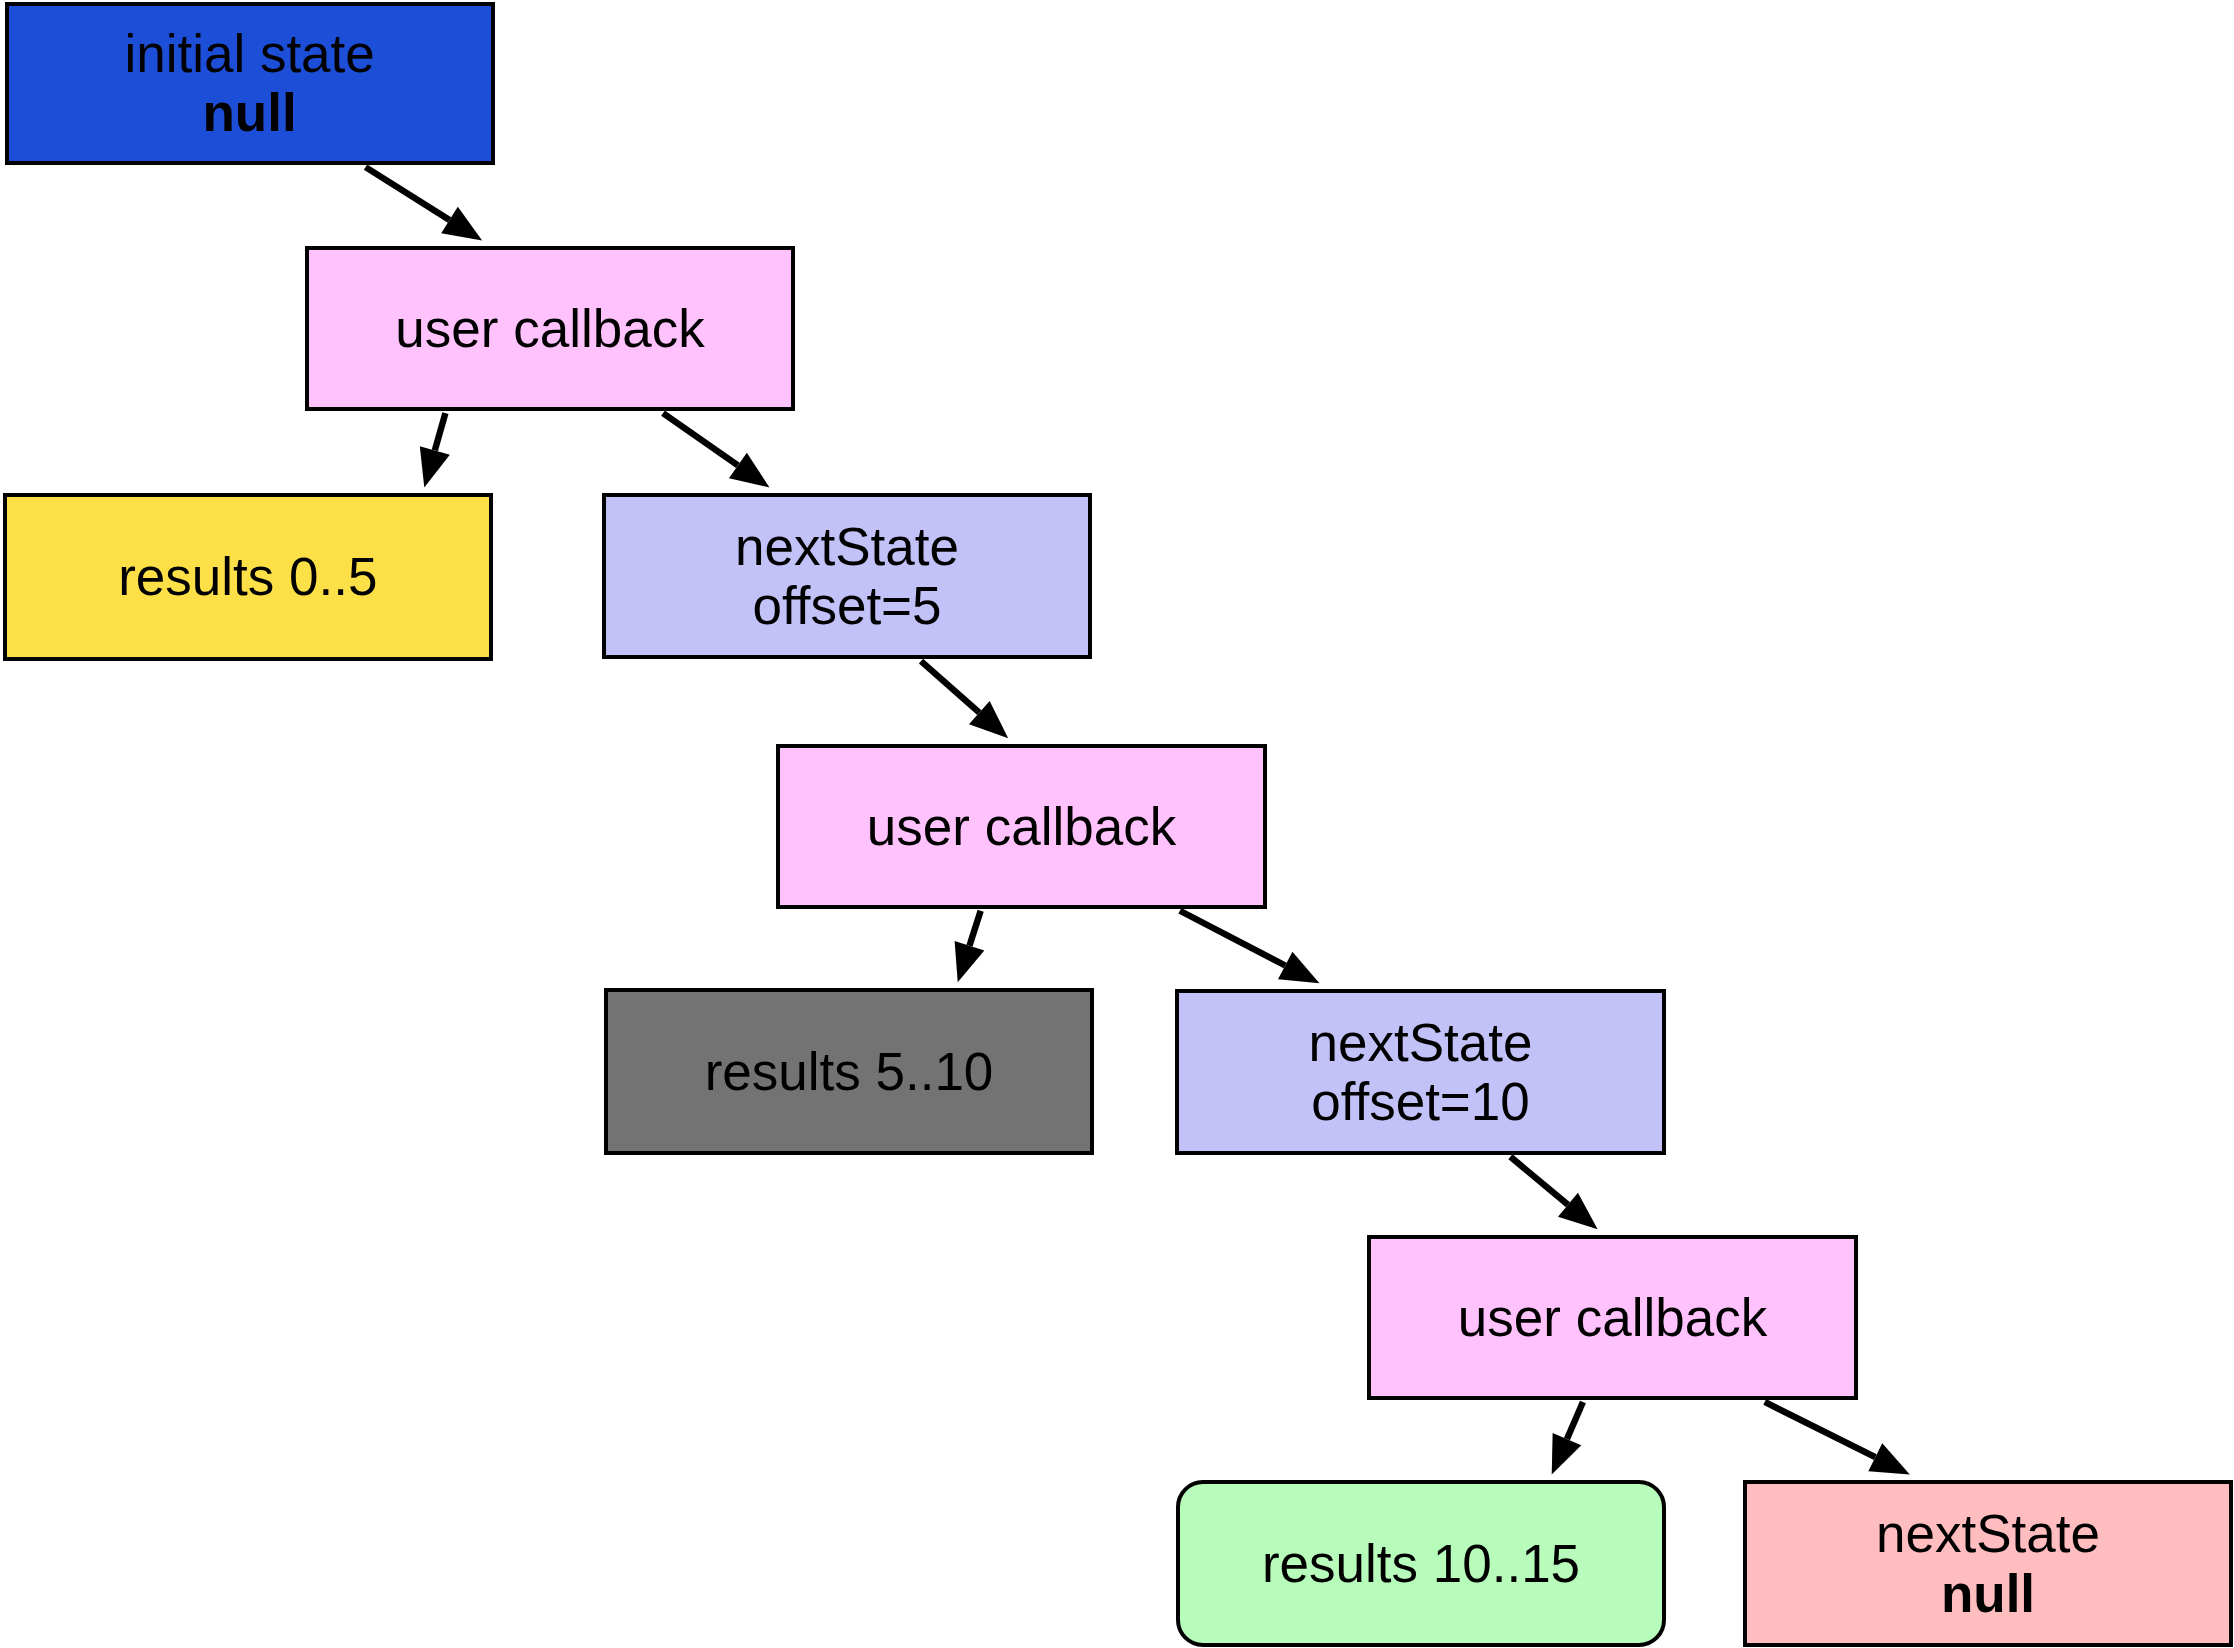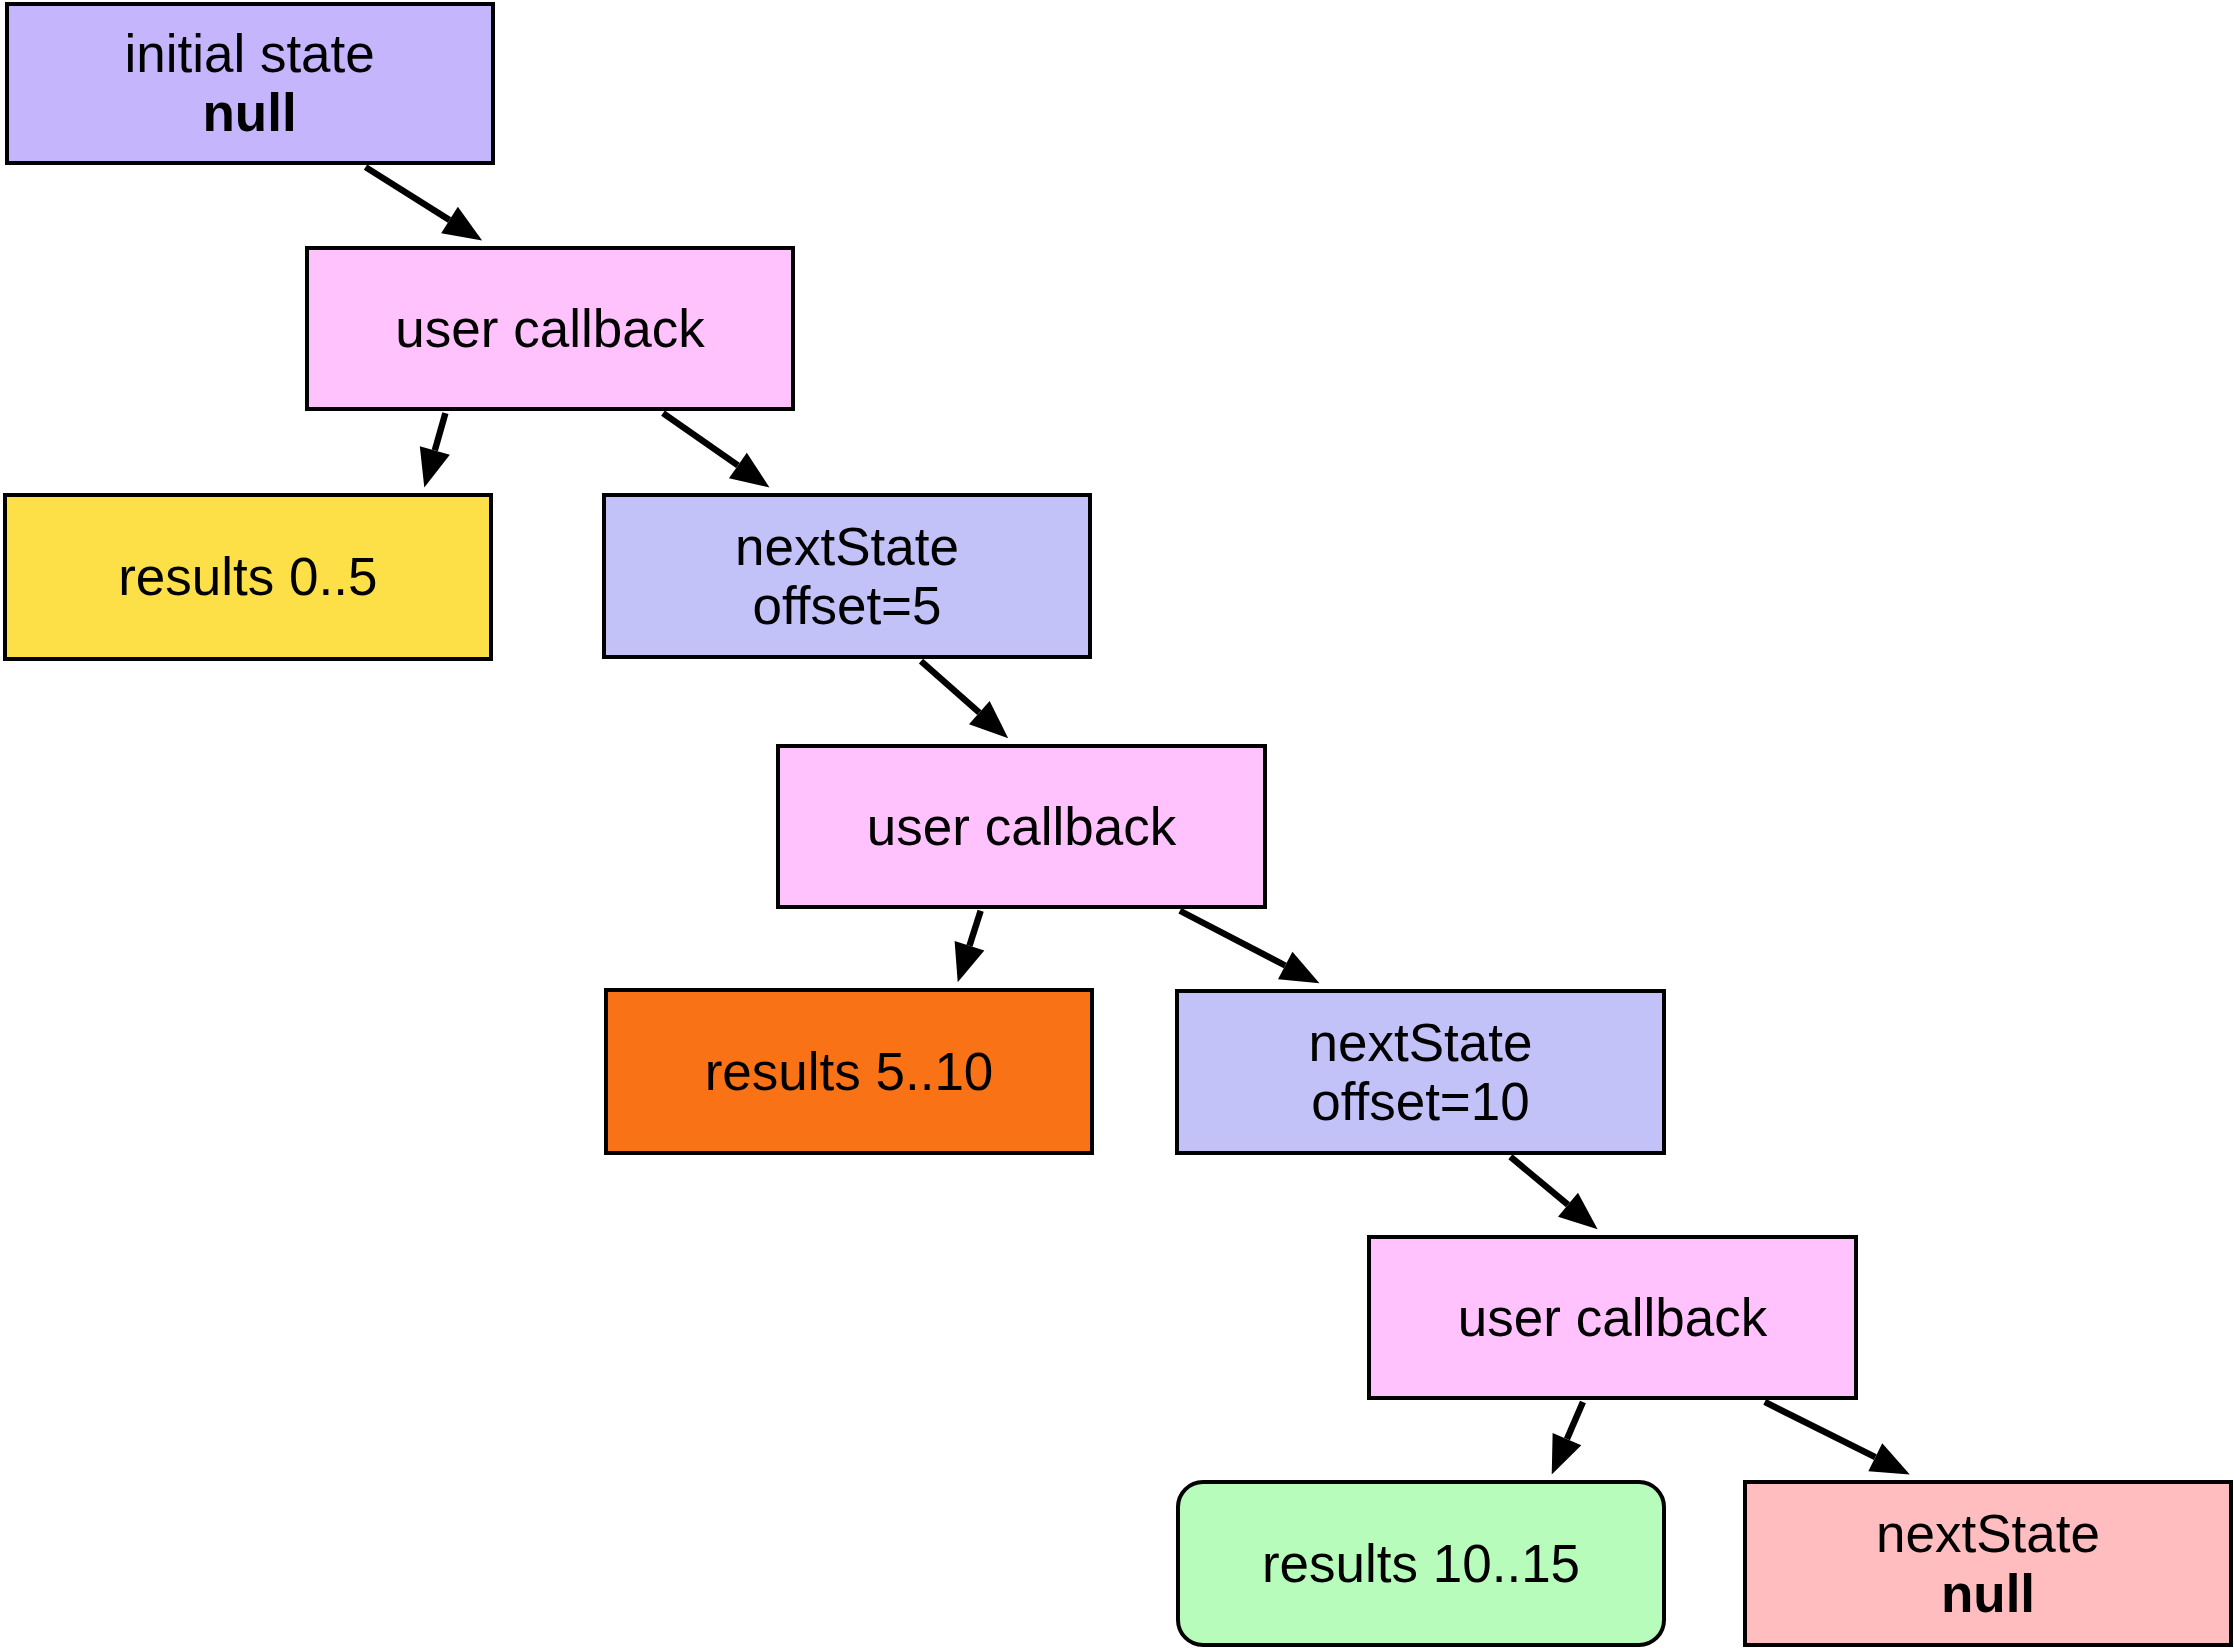--- a/index.html
+++ b/index.html
@@ -85,38 +85,38 @@
         <line x1="1724" y1="1527" x2="1706.6035287339414" y2="1567.4212126476066" stroke="#000000" stroke-width="7"></line>
         <polygon points="1690,1606 1690.9883052817822,1560.7007367314875 1722.2187521861006,1574.1416885637257" fill="#000000"></polygon>
       </g>
       <g>
         <line x1="1922" y1="1527" x2="2042.4340579780035" y2="1587.2170289890018" stroke="#000000" stroke-width="7"></line>
         <polygon points="2080,1606 2034.8314268545041,1602.4222912360003 2050.036689101503,1572.0117667420034" fill="#000000"></polygon>
       </g>
     </svg>
 
   <div id="node-layer">
-      <div class="node" style="left: 4.6px; top: 1.8px; width: 490px; height: 163px; background: #c4b5fd; border-color: rgb(0, 0, 0); text-align: right;">
+      <div class="node" style="left: 4.6px; top: 1.8px; width: 490px; height: 163px; background: #1d4ed8; border-color: rgb(0, 0, 0); text-align: right;">
         <span class="node-label-line">initial state</span>
         <span class="node-label-line line2-bold">null</span>
       </div>
       <div class="node" style="left: 305px; top: 246px; width: 490px; height: 165px; background: rgb(255, 194, 252); border-color: rgb(0, 0, 0);">
         <span class="node-label-line">user callback</span>
       </div>
       <div class="node" style="left: 2.8px; top: 493px; width: 490px; height: 168px; background: #fde047; border-color: rgb(0, 0, 0);">
         <span class="node-label-line">results 0..5</span>
       </div>
       <div class="node" style="left: 602px; top: 493px; width: 490px; height: 166px; background: rgb(194, 194, 248); border-color: rgb(0, 0, 0);">
         <span class="node-label-line">nextState</span>
         <span class="node-label-line">offset=5</span>
       </div>
       <div class="node" style="left: 776px; top: 744px; width: 491px; height: 165px; background: rgb(255, 194, 252); border-color: rgb(0, 0, 0);">
         <span class="node-label-line">user callback</span>
       </div>
-      <div class="node" style="left: 604px; top: 988px; width: 490px; height: 167px; background: #f97316; border-color: rgb(0, 0, 0);">
+      <div class="node" style="left: 604px; top: 988px; width: 490px; height: 167px; background: #737373; border-color: rgb(0, 0, 0);">
         <span class="node-label-line">results 5..10</span>
       </div>
       <div class="node" style="left: 1175px; top: 989px; width: 491px; height: 166px; background: rgb(194, 194, 248); border-color: rgb(0, 0, 0);">
         <span class="node-label-line">nextState</span>
         <span class="node-label-line">offset=10</span>
       </div>
       <div class="node" style="left: 1367px; top: 1235px; width: 491px; height: 165px; background: rgb(255, 194, 252); border-color: rgb(0, 0, 0);">
         <span class="node-label-line">user callback</span>
       </div>
       <div class="node" style="left: 1176px; top: 1480px; width: 490px; height: 167px; background: rgb(184, 252, 187); border-color: rgb(0, 0, 0); border-radius: 27px;">

